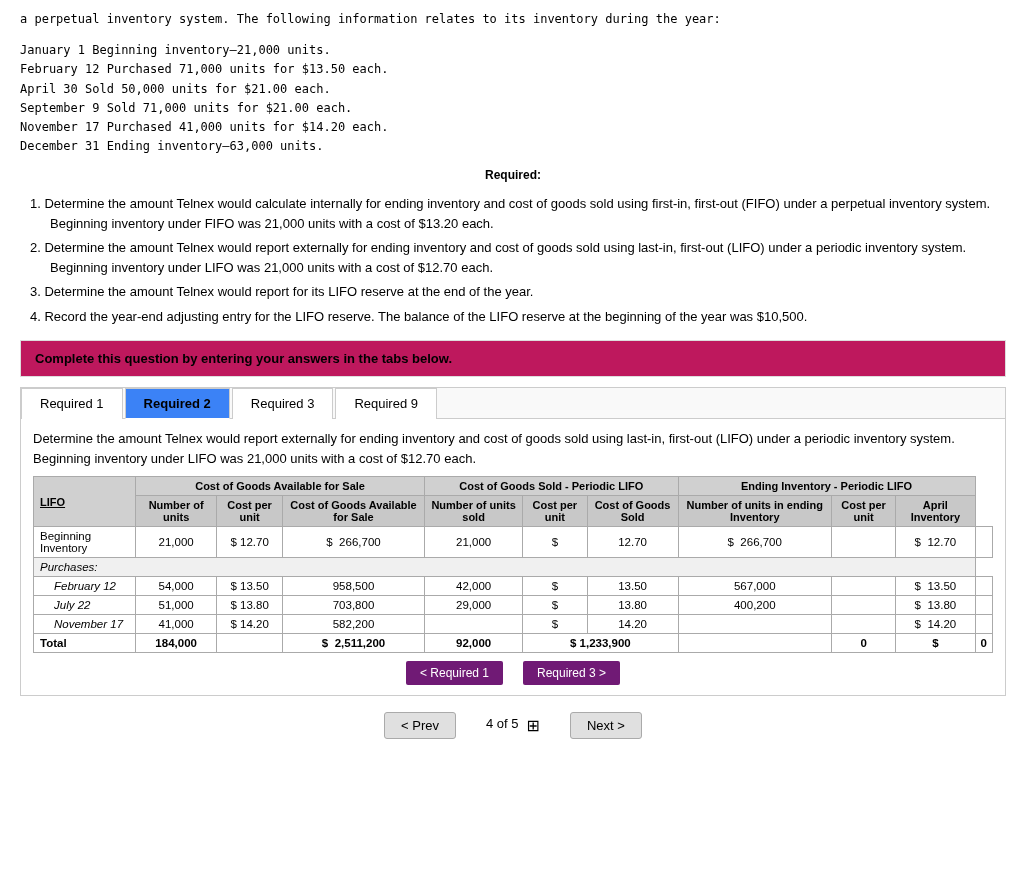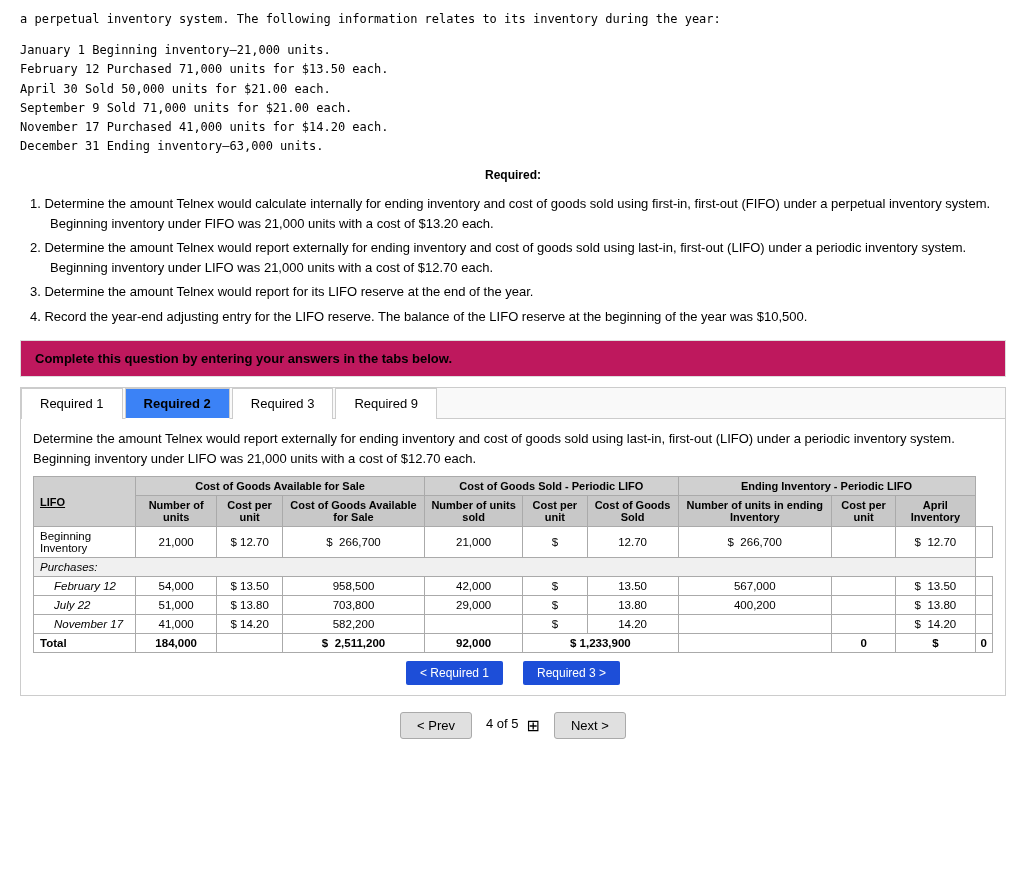--- a/index.html
+++ b/index.html
@@ -119,21 +119,21 @@
       text-align: right;
     }
     .total-row {
       font-weight: bold;
     }
     
     .bottom-nav {
       display: flex;
       align-items: center;
       justify-content: center;
-      gap: 14px;
+      gap: 30px;
       margin-top: 10px;
       padding: 6px 0;
     }
     .nav-btn {
       background: #e0e0e0;
       border: 1px solid #aaa;
       padding: 5px 16px;
       cursor: pointer;
       font-size: 13px;
       border-radius: 3px;
@@ -141,21 +141,21 @@
     .page-info {
       font-size: 13px;
       display: flex;
       align-items: flex-start;
       gap: 8px;
     }
     .grid-icon {
       font-size: 16px;
     }
     .req-btn {
-      background: #1d4ed8;
+      background: #701a75;
       color: #fff;
       border: none;
       padding: 5px 14px;
       cursor: pointer;
       font-size: 12px;
       border-radius: 2px;
     }
     .section-purchases {
       font-style: italic;
       background: #f0f0f0;

